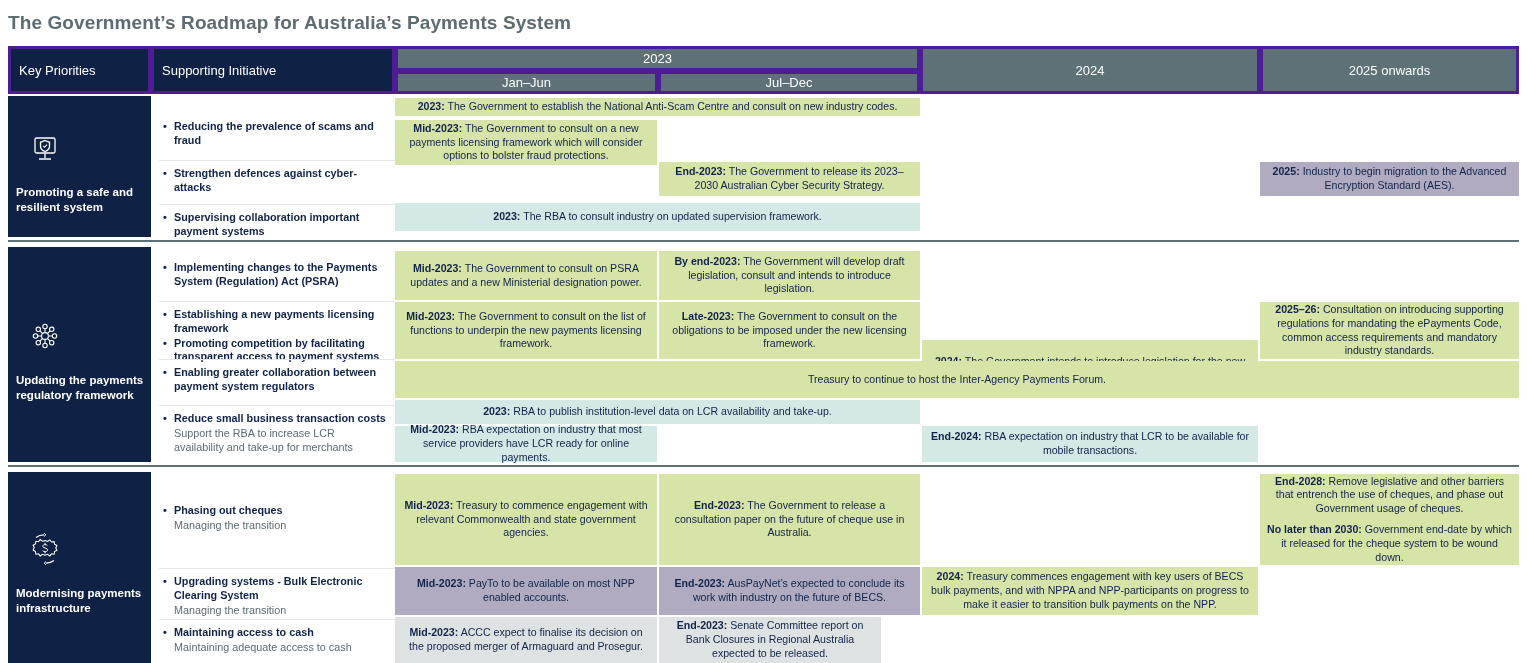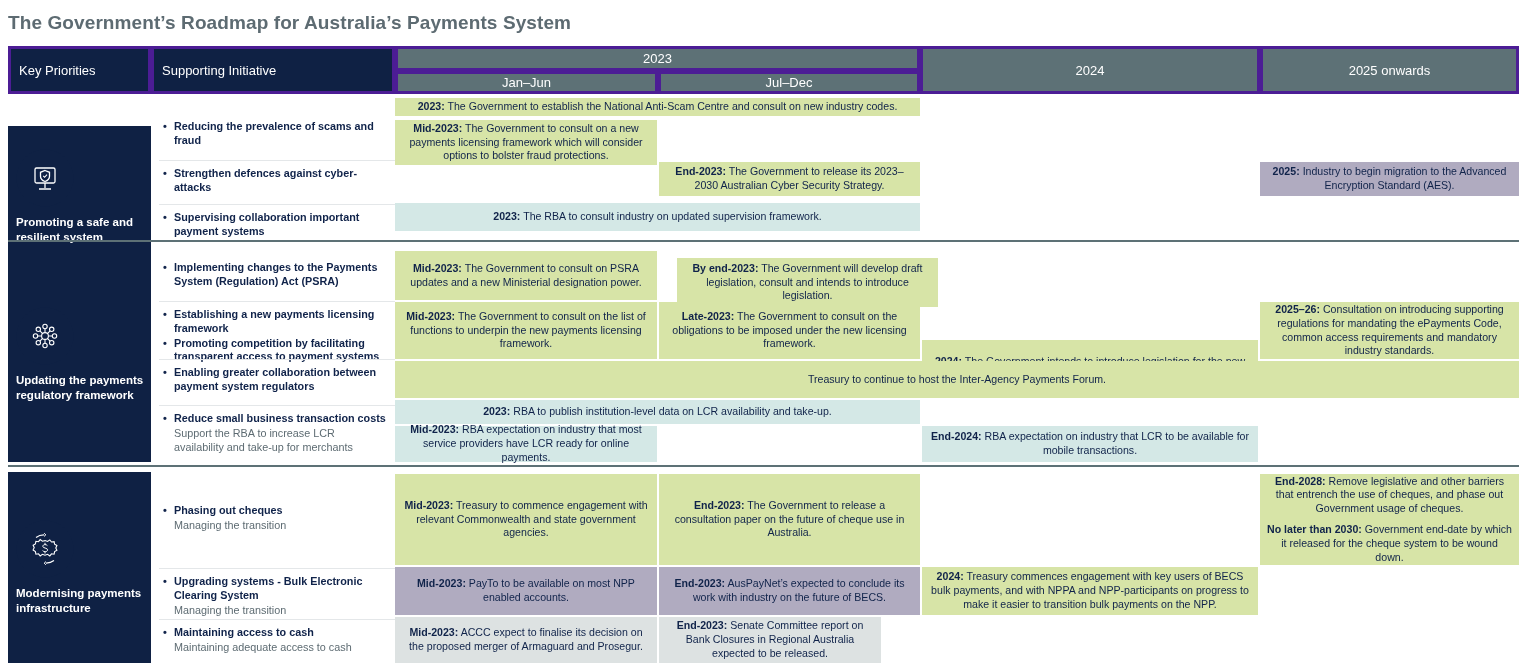--- a/index.html
+++ b/index.html
@@ -96,21 +96,21 @@
     <div class="hdr-cell hdr-navy" style="left:143px;top:0;width:244px;height:48px;">Supporting Initiative</div>
     <div class="hdr-cell hdr-slate" style="left:387px;top:0;width:525px;height:25px;">2023</div>
     <div class="hdr-cell hdr-slate" style="left:387px;top:25px;width:263px;height:23px;">Jan–Jun</div>
     <div class="hdr-cell hdr-slate" style="left:650px;top:25px;width:262px;height:23px;">Jul–Dec</div>
     <div class="hdr-cell hdr-slate" style="left:912px;top:0;width:340px;height:48px;">2024</div>
     <div class="hdr-cell hdr-slate" style="left:1252px;top:0;width:259px;height:48px;">2025 onwards</div>
   </div>
 
   <div class="band" style="top:96px;height:141px;">
 
-    <div class="catbox" style="height:141px;margin-top:30px;">
+    <div class="catbox" style="height:141px;">
       <div class="cat-icon">
         <svg width="40" height="40" viewBox="0 0 40 40" fill="none" stroke="#ffffff" stroke-width="1.3">
           <rect x="10" y="10" width="20" height="15" rx="1.5"></rect>
           <path d="M20 25 v5 M14 31 h12"></path>
           <path d="M20 12.5 l4.5 1.8 v4c0 2.6-1.9 4.4-4.5 5.2-2.6-.8-4.5-2.6-4.5-5.2v-4z"></path>
           <path d="M18.2 17.8 l1.4 1.5 2.4-2.7" stroke-width="1.1"></path>
         </svg>
       </div>
       <div class="cat-label">Promoting a safe and resilient system</div>
     </div>
@@ -179,21 +179,21 @@
       </div>
       <div class="init-row" style="top:158px;height:52px;">
         <span class="init-li">Reduce small business transaction costs</span>
         <span class="init-sub">Support the RBA to increase LCR availability and take-up for merchants</span>
       </div>
     </div>
 
     <div class="cell c-green" style="left:387px;top:4px;width:262px;height:49px;">
       <p><b>Mid-2023:</b><span> The Government to consult on PSRA updates and a new Ministerial designation power.</span></p>
     </div>
-    <div class="cell c-green" style="left:651px;top:11px;width:261px;height:49px;margin-left:18px;">
+    <div class="cell c-green" style="left:651px;top:4px;width:261px;height:49px;">
       <p><b>By end-2023:</b><span> The Government will develop draft legislation, consult and intends to introduce legislation.</span></p>
     </div>
     <div class="cell c-green" style="left:387px;top:55px;width:262px;height:57px;">
       <p><b>Mid-2023:</b><span> The Government to consult on the list of functions to underpin the new payments licensing framework.</span></p>
     </div>
     <div class="cell c-green" style="left:651px;top:55px;width:261px;height:57px;">
       <p><b>Late-2023:</b><span> The Government to consult on the obligations to be imposed under the new licensing framework.</span></p>
     </div>
     <div class="cell c-green" style="left:914px;top:55px;width:336px;height:57px;margin-top:38px;">
       <p><b>2024:</b><span> The Government intends to introduce legislation for the new licensing framework.</span></p>

